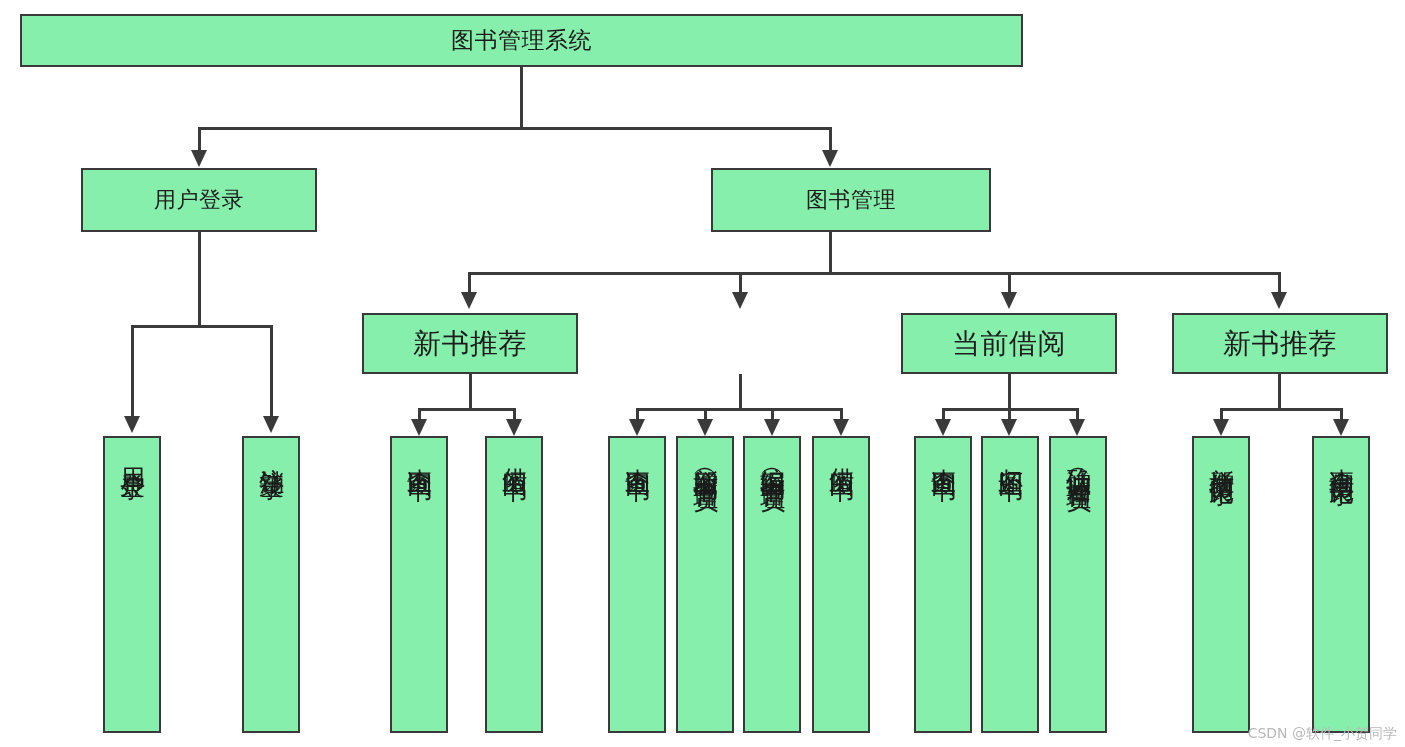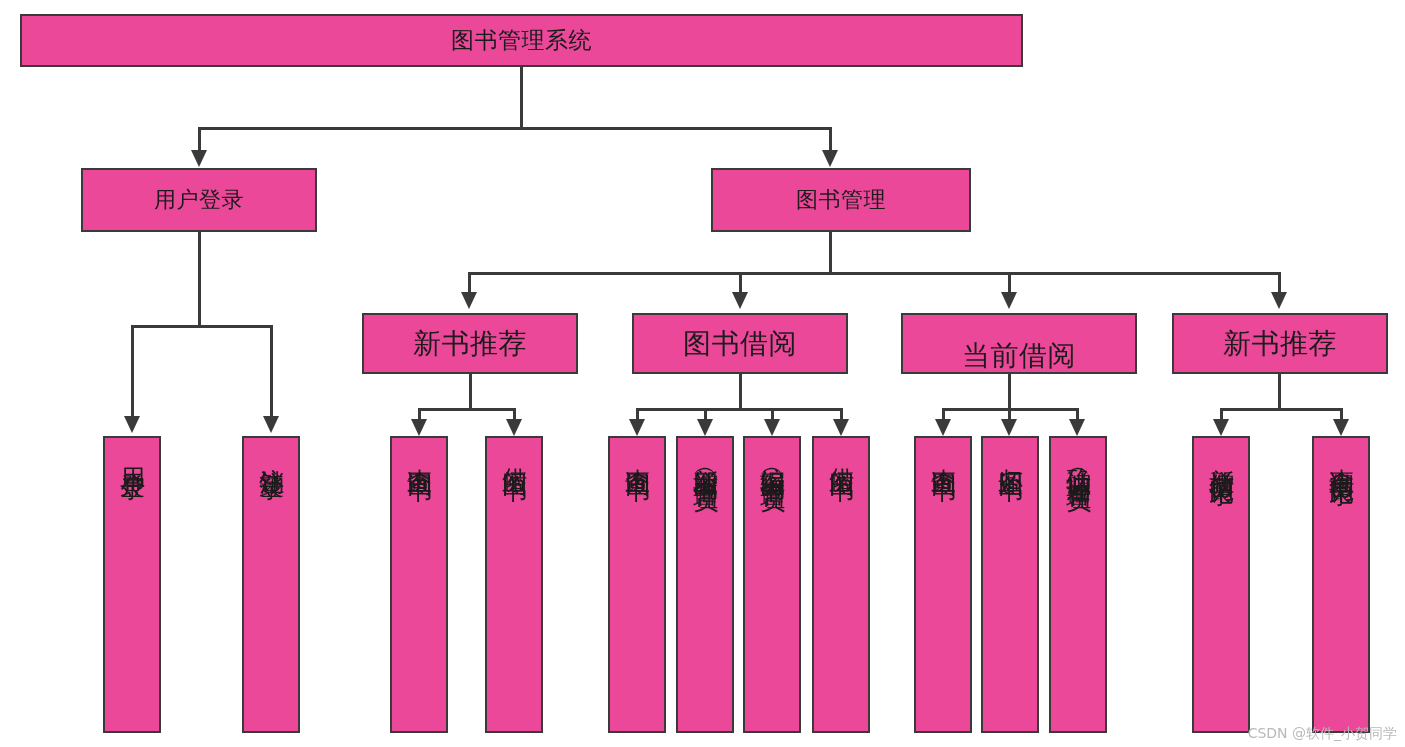--- a/index.html
+++ b/index.html
@@ -16,21 +16,21 @@
     width: 1405px;
     height: 747px;
     background: #ffffff;
     overflow: hidden;
   }
   
   .node {
     position: absolute;
     box-sizing: border-box;
     border: 2.5px solid #3a3a3a;
-    background: #ec4899;
+    background: #86efac;
     display: flex;
     align-items: center;
     justify-content: center;
     color: #1b1b1b;
   }
   .node-label {
     display: block;
     text-align: center;
     line-height: 1.18;
     letter-spacing: 0.5px;
@@ -93,21 +93,21 @@
   <div class="conn conn-v" style="left:520px; top:67px; width:2.5px; height:62px;"></div>
   <div class="conn conn-h" style="left:198px; top:127px; width:634px; height:2.5px;"></div>
   <div class="conn conn-v" style="left:198px; top:127px; width:2.5px; height:25px;"></div>
   <div class="arrow" style="left:191px; top:150px;"></div>
   <div class="conn conn-v" style="left:829px; top:127px; width:2.5px; height:25px;"></div>
   <div class="arrow" style="left:822px; top:150px;"></div>
 
   <div class="node level2" style="left:81px; top:168px; width:236px; height:64px;">
     <span class="node-label">用户登录</span>
   </div>
-  <div class="node level2" style="left:711px; top:168px; width:260px; height:64px;">
+  <div class="node level2" style="left:711px; top:168px; width:280px; height:64px;">
     <span class="node-label">图书管理</span>
   </div>
 
   <div class="conn conn-v" style="left:198px; top:232px; width:2.5px; height:95px;"></div>
   <div class="conn conn-h" style="left:131px; top:325px; width:141px; height:2.5px;"></div>
   <div class="conn conn-v" style="left:131px; top:325px; width:2.5px; height:93px;"></div>
   <div class="arrow" style="left:124px; top:416px;"></div>
   <div class="conn conn-v" style="left:270px; top:325px; width:2.5px; height:93px;"></div>
   <div class="arrow" style="left:263px; top:416px;"></div>
 
@@ -118,24 +118,21 @@
   <div class="conn conn-v" style="left:739px; top:272px; width:2.5px; height:22px;"></div>
   <div class="arrow" style="left:732px; top:292px;"></div>
   <div class="conn conn-v" style="left:1008px; top:272px; width:2.5px; height:22px;"></div>
   <div class="arrow" style="left:1001px; top:292px;"></div>
   <div class="conn conn-v" style="left:1278px; top:272px; width:2.5px; height:22px;"></div>
   <div class="arrow" style="left:1271px; top:292px;"></div>
 
   <div class="node level3" style="left:362px; top:313px; width:216px; height:61px;">
     <span class="node-label">新书推荐</span>
   </div>
-  <div class="node level3" style="left:632px; top:313px; width:216px; height:61px;">
-    <span class="node-label">图书借阅</span>
-  </div>
-  <div class="node level3" style="left:901px; top:313px; width:236px; height:61px;align-items:flex-end;">
+  <div class="node level3" style="left:901px; top:313px; width:216px; height:61px;">
     <span class="node-label">当前借阅</span>
   </div>
   <div class="node level3" style="left:1172px; top:313px; width:216px; height:61px;">
     <span class="node-label">新书推荐</span>
   </div>
 
   <div class="conn conn-v" style="left:469px; top:374px; width:2.5px; height:36px;"></div>
   <div class="conn conn-h" style="left:418px; top:408px; width:98px; height:2.5px;"></div>
   <div class="conn conn-v" style="left:418px; top:408px; width:2.5px; height:13px;"></div>
   <div class="arrow" style="left:411px; top:419px;"></div>

